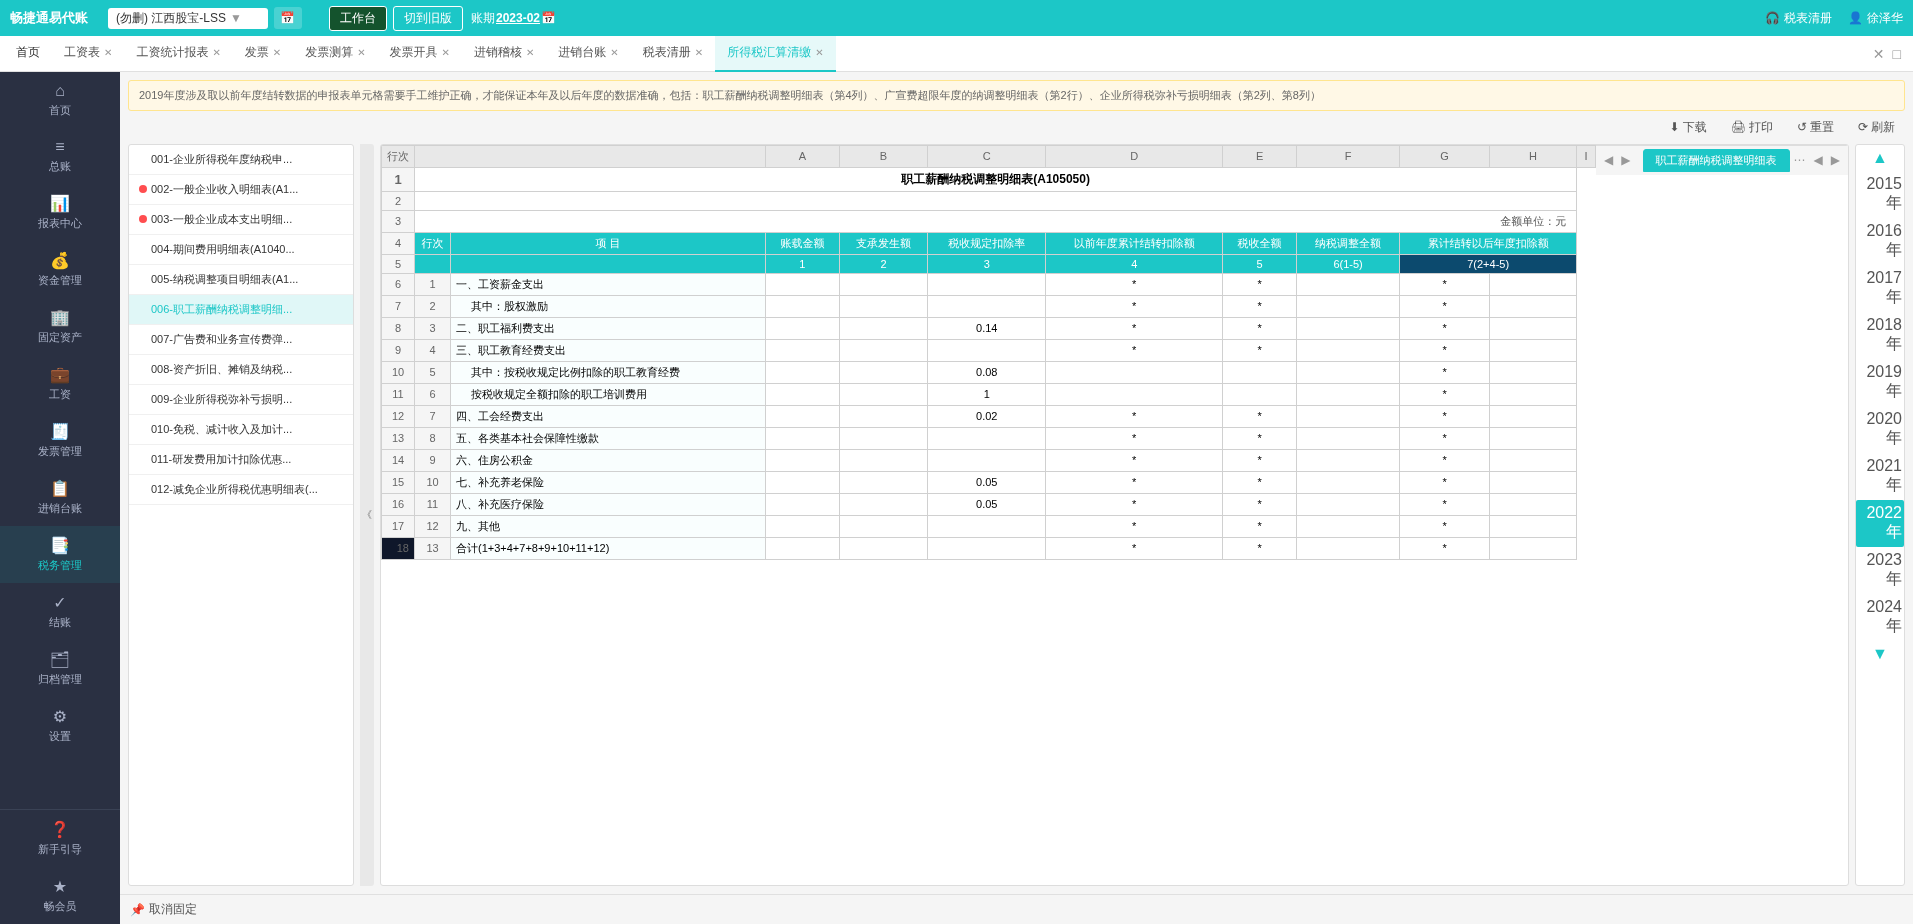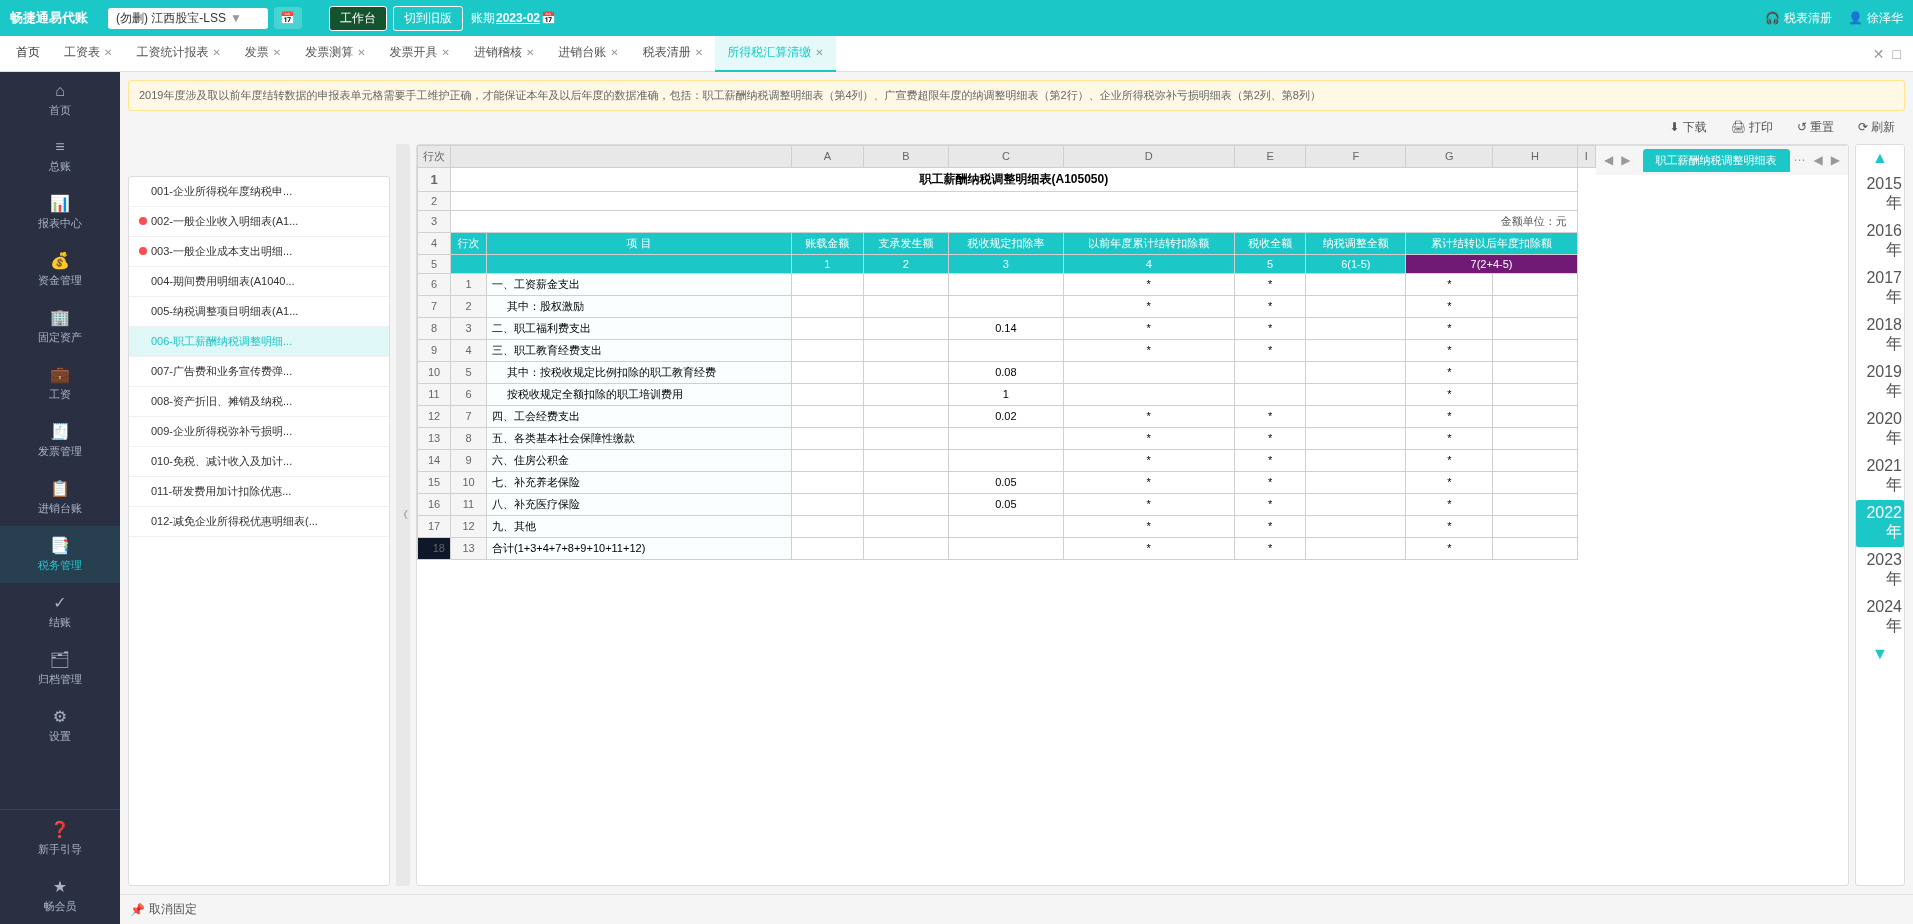--- a/index.html
+++ b/index.html
@@ -44,21 +44,21 @@
     .notice-bar { background: #fff8e6; border: 1px solid #ffe58f; margin: 8px 8px 0 8px; padding: 6px 10px; font-size: 11px; color: #666; border-radius: 3px; flex-shrink: 0; line-height: 1.5; }
 
     
     .toolbar-row { display: flex; align-items: center; justify-content: flex-end; padding: 6px 12px; gap: 12px; flex-shrink: 0; }
     .toolbar-btn { display: flex; align-items: center; gap: 3px; color: #555; font-size: 12px; cursor: pointer; padding: 2px 6px; border-radius: 3px; }
 
     
     .work-area { display: flex; flex: 1; overflow: hidden; padding: 0 8px 8px 8px; gap: 6px; }
 
     
-    .list-panel { width: 262px; background: white; border: 1px solid #ddd; border-radius: 3px; overflow-y: auto; flex-shrink: 0; margin-top: 32px; }
+    .list-panel { width: 226px; background: white; border: 1px solid #ddd; border-radius: 3px; overflow-y: auto; flex-shrink: 0; }
     .list-item { padding: 7px 10px; font-size: 11px; color: #333; cursor: pointer; border-bottom: 1px solid #f0f0f0; display: flex; align-items: center; gap: 4px; }
     .list-item.active { background: #e0f7f7; color: #1cc7c7; }
     .list-item .dot { width: 8px; height: 8px; border-radius: 50%; background: #ff4d4f; flex-shrink: 0; }
     .list-item .dot.none { background: transparent; }
 
     
     .collapse-btn { width: 14px; background: #e8e8e8; display: flex; align-items: center; justify-content: center; cursor: pointer; font-size: 10px; color: #666; flex-shrink: 0; border-radius: 0 3px 3px 0; }
 
     
     .table-panel { flex: 1; background: white; border: 1px solid #ddd; border-radius: 3px; overflow: auto; display: flex; flex-direction: row; }
@@ -363,21 +363,21 @@
               <tr style="background:#1cc7c7;color:white;">
                 <td style="background:#f5f5f5;color:#666;text-align:center;">5</td>
                 <td style="background:#1cc7c7;color:white;text-align:center;"></td>
                 <td style="background:#1cc7c7;color:white;text-align:center;"></td>
                 <td style="background:#1cc7c7;color:white;text-align:center;">1</td>
                 <td style="background:#1cc7c7;color:white;text-align:center;">2</td>
                 <td style="background:#1cc7c7;color:white;text-align:center;">3</td>
                 <td style="background:#1cc7c7;color:white;text-align:center;">4</td>
                 <td style="background:#1cc7c7;color:white;text-align:center;">5</td>
                 <td style="background:#1cc7c7;color:white;text-align:center;">6(1-5)</td>
-                <td colspan="2" style="background:#701a75;color:white;">7(2+4-5)</td>
+                <td colspan="2" style="background:#0c4a6e;color:white;">7(2+4-5)</td>
               </tr>
 
               <tr>
                 <td style="background:#f5f5f5;color:#666;text-align:center;">6</td>
                 <td class="seq-num" style="background:#f5f5f5;color:#666;text-align:center;">1</td>
                 <td class="item-name">一、工资薪金支出</td>
                 <td></td>
                 <td></td>
                 <td></td>
                 <td>*</td>

